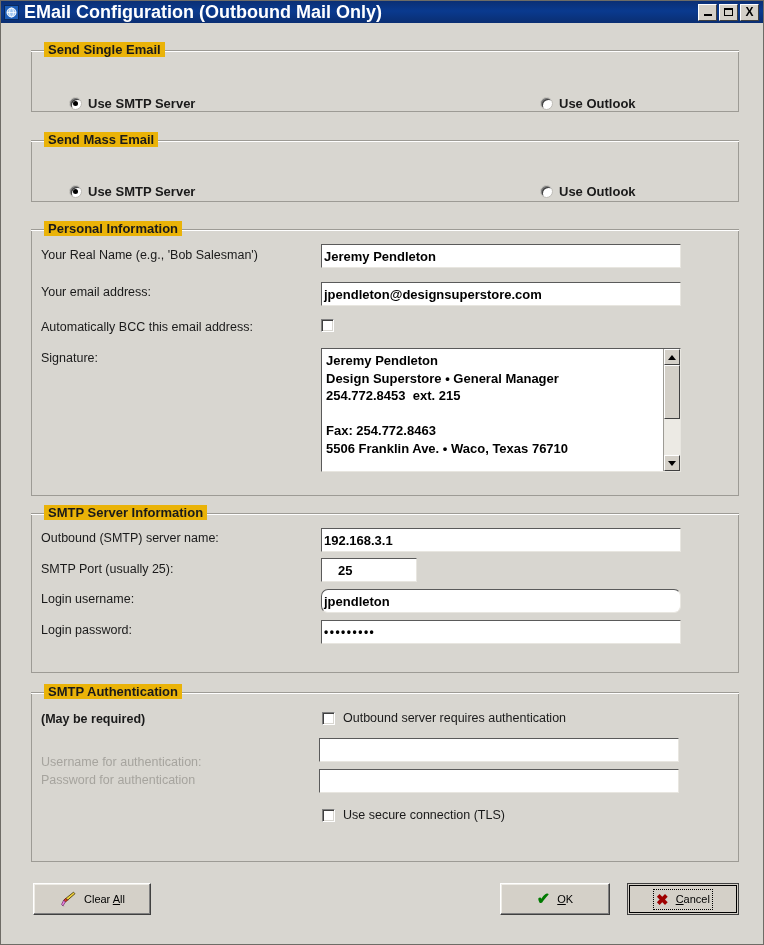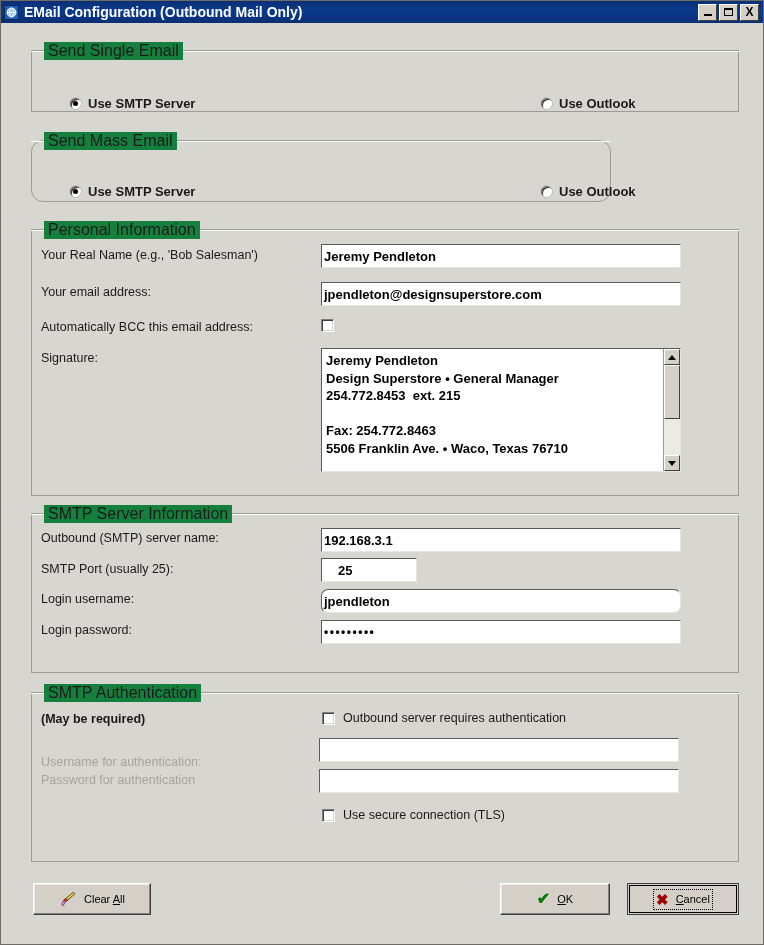--- a/index.html
+++ b/index.html
@@ -36,21 +36,21 @@
     border: 1px solid #0a2a5c;
     box-sizing: border-box;
     display: flex;
     align-items: center;
     justify-content: center;
     margin-right: 5px;
   }
   .title-icon svg { display: block; }
   .title-text {
     color: #ffffff;
-    font-size: 14px;
+    font-size: 18px;
     font-weight: bold;
     letter-spacing: 0px;
     white-space: nowrap;
     flex: 1 1 auto;
     overflow: hidden;
     text-overflow: ellipsis;
   }
   .title-btns {
     display: flex;
     gap: 2px;
@@ -100,23 +100,23 @@
     position: absolute;
     left: -1px; right: -1px; top: 0px;
     border-top: 1px solid #ffffff;
     pointer-events: none;
   }
   .group-title {
     position: absolute;
     top: -9px;
     left: 12px;
     padding: 0 4px;
-    background: #15803d;
-    font-size: 16px;
-    font-weight: normal;
+    background: #eab308;
+    font-size: 13px;
+    font-weight: bold;
     color: #1a1a1a;
     white-space: nowrap;
   }
   
   .lbl {
     position: absolute;
     font-size: 12.5px;
     color: #1a1a1a;
     white-space: nowrap;
   }
@@ -334,21 +334,21 @@
     </div>
     <div class="radio-row" style="left:68px; top:73px;">
       <span class="radio checked"></span>
       <span class="radio-label">Use SMTP Server</span>
     </div>
     <div class="radio-row" style="left:539px; top:73px;">
       <span class="radio"></span>
       <span class="radio-label">Use Outlook</span>
     </div>
 
-    <div class="group" style="left:30px; top:117px; width:580px; height:62px;border-radius:12px;">
+    <div class="group" style="left:30px; top:117px; width:708px; height:62px;">
       <div class="group-title">Send Mass Email</div>
     </div>
     <div class="radio-row" style="left:68px; top:161px;">
       <span class="radio checked"></span>
       <span class="radio-label">Use SMTP Server</span>
     </div>
     <div class="radio-row" style="left:539px; top:161px;">
       <span class="radio"></span>
       <span class="radio-label">Use Outlook</span>
     </div>

